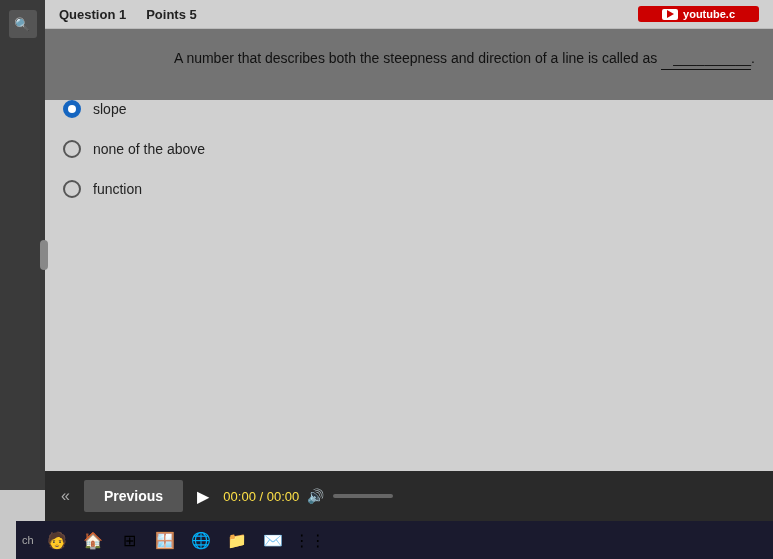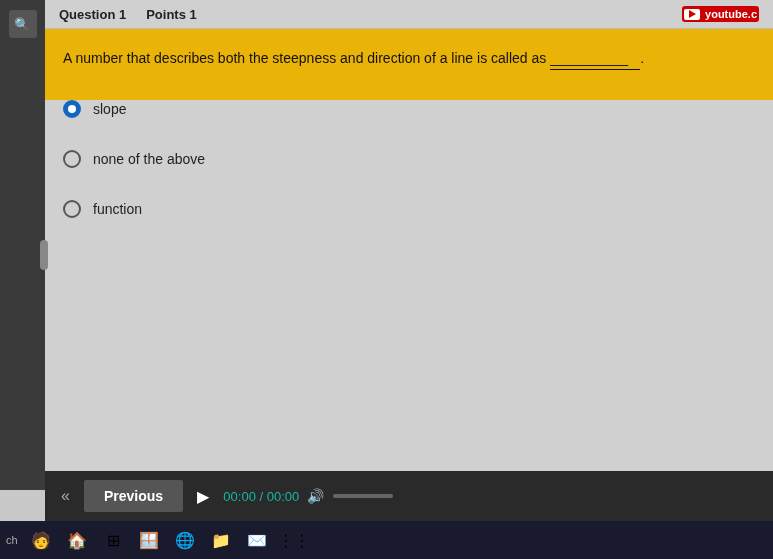--- a/index.html
+++ b/index.html
@@ -71,21 +71,21 @@
       font-weight: bold;
       color: #222;
     }
 
     .youtube-badge {
       display: flex;
       align-items: center;
       gap: 5px;
       background: #cc0000;
       color: white;
-      padding: 2px 2px;
+      padding: 2px 24px;
       border-radius: 3px;
       font-size: 11px;
       font-weight: bold;
     }
 
     .youtube-icon {
       width: 16px;
       height: 11px;
       background: white;
       border-radius: 2px;
@@ -99,42 +99,43 @@
       height: 0;
       border-top: 4px solid transparent;
       border-bottom: 4px solid transparent;
       border-left: 7px solid #cc0000;
       margin-left: 1px;
     }
 
     
     .question-body {
       padding: 18px 18px 10px 18px;
-      background: #eab308;
+      background: #737373;
+      text-align: right;
     }
 
     .question-text {
       font-size: 14px;
       color: #111;
       line-height: 1.6;
       margin-bottom: 20px;
     }
 
     .underline-blank {
       display: inline-block;
       border-bottom: 1px solid #111;
       min-width: 90px;
     }
 
     
     .options-container {
       padding: 0 18px;
       display: flex;
       flex-direction: column;
-      gap: 32px;
+      gap: 22px;
     }
 
     .option-item {
       display: flex;
       align-items: center;
       gap: 12px;
       cursor: pointer;
     }
 
     .radio-outer {
@@ -202,21 +203,21 @@
     .play-button {
       background: none;
       border: none;
       cursor: pointer;
       color: white;
       font-size: 16px;
       padding: 4px 6px;
     }
 
     .time-display {
-      color: #14b8a6;
+      color: #fde047;
       font-size: 13px;
       white-space: nowrap;
     }
 
     .volume-icon {
       color: #ddd;
       font-size: 14px;
     }
 
     .progress-bar-container {
@@ -234,21 +235,21 @@
       right: 0;
       text-align: center;
       font-size: 11px;
       color: #555;
     }
 
     
     .taskbar {
       position: absolute;
       bottom: 0;
-      left: 0;
+      left: 16px;
       right: 0;
       height: 38px;
       background: #1a1a2e;
       display: flex;
       align-items: center;
       padding: 0 6px;
       gap: 4px;
     }
 
     .taskbar-item {
@@ -284,21 +285,21 @@
   <div class="sidebar-icon">
     <span style="color:#ccc; font-size:13px;">🔍</span>
   </div>
 </div>
 
 <div class="main-content">
 
   <div class="question-header">
     <div class="question-header-left">
       <span class="header-item">Question 1</span>
-      <span class="header-item">Points 1</span>
+      <span class="header-item">Points 5</span>
     </div>
     <div class="youtube-badge">
       <div class="youtube-icon">
         <div class="youtube-play"></div>
       </div>
       <span>youtube.c</span>
     </div>
   </div>
 
   <div class="question-body">

